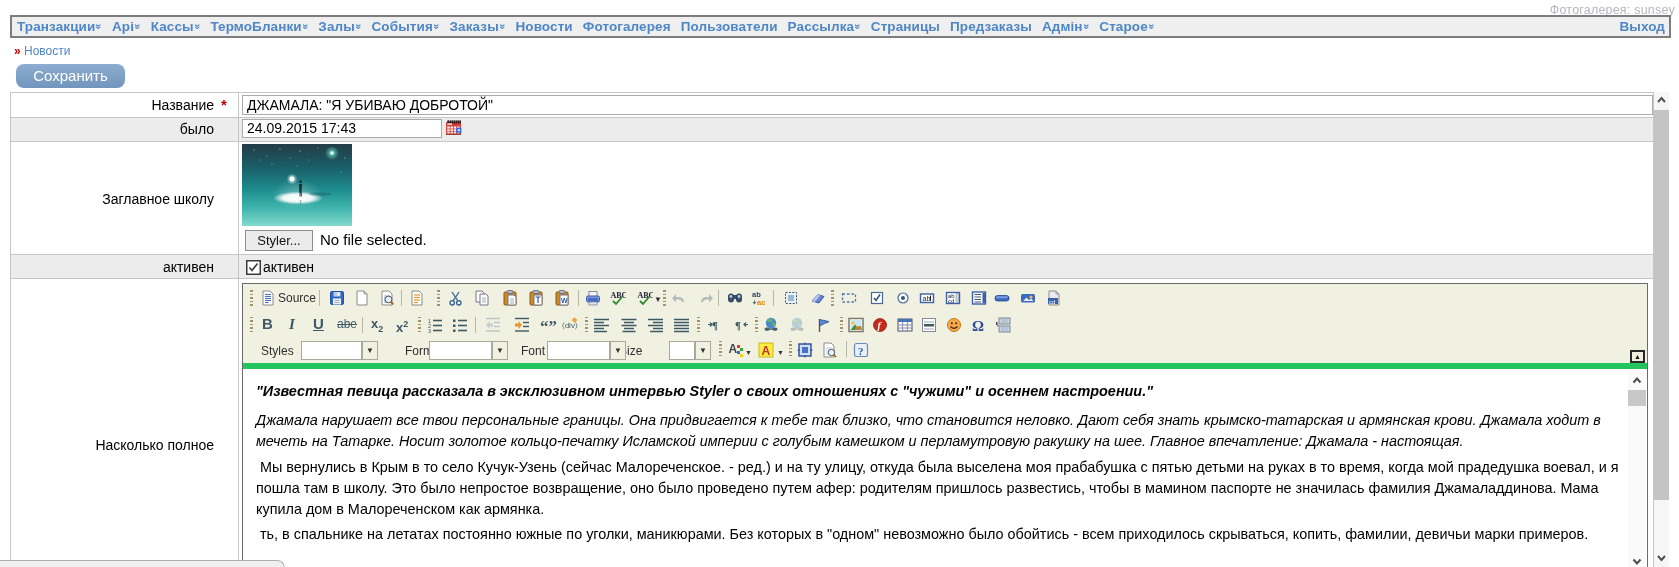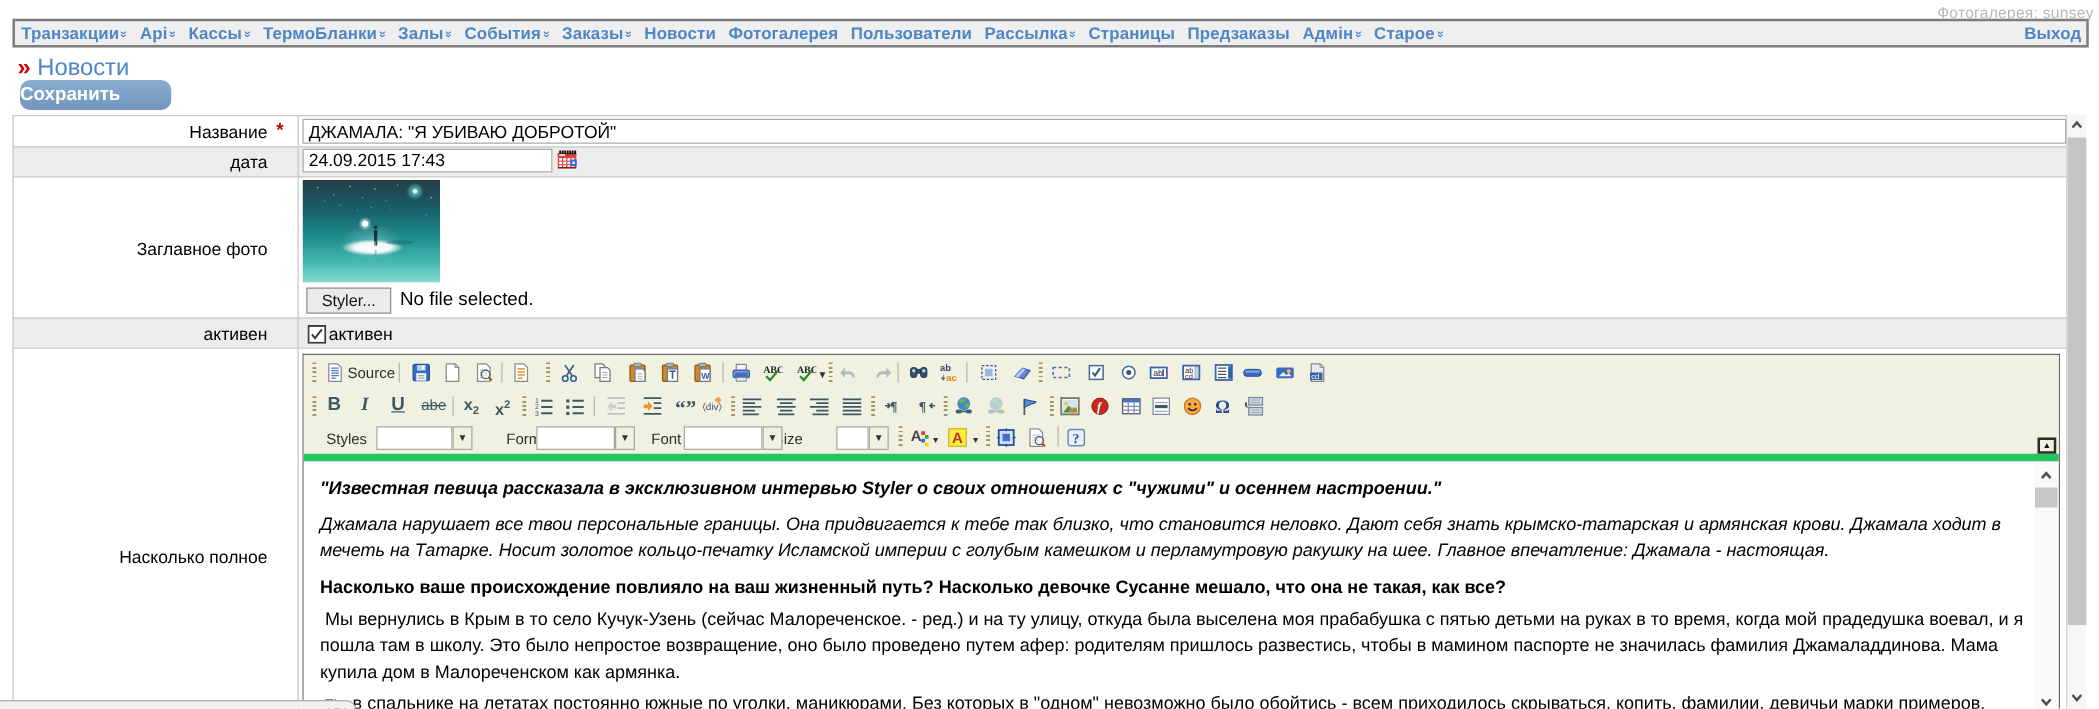--- a/index.html
+++ b/index.html
@@ -5,26 +5,26 @@
 font-family:"Liberation Sans",sans-serif}
 .abs{position:absolute}
 .user{position:absolute;top:3px;right:4px;font-size:12.5px;color:#b4b7be;letter-spacing:0.2px}
 .nav{position:absolute;left:10px;top:15px;width:1661px;height:23px;background:#efefef;
 border:2px solid #7d7d7d;font-weight:bold;font-size:13.5px;letter-spacing:0.1px;color:#4e86c6;
 padding-left:5px;line-height:19px;white-space:nowrap}
 .nav a{color:#4e86c6;text-decoration:none;margin-right:10px}
 .nav .chv{display:inline-block;transform:rotate(90deg);font-size:10px;vertical-align:1px;margin-left:1px}
 .exit{position:absolute;right:4px;top:0;line-height:19px}
 .exit a{margin-right:0}
-.crumb{position:absolute;left:14px;top:44px;font-size:19px}
+.crumb{position:absolute;left:14px;top:44px;font-size:12px}
 .crumb .ra{color:#cc0000;font-weight:bold}
 .crumb a{color:#4e86c6;text-decoration:none}
-.save{position:absolute;left:16px;top:64px;width:121px;height:24px;border-radius:8px;
-background:linear-gradient(#8cadd0,#7195bd);color:#fff;font-weight:bold;font-size:15px;
-text-align:left;line-height:24px}
+.save{position:absolute;left:16px;top:64px;width:109px;height:24px;border-radius:8px;
+background:linear-gradient(#8cadd0,#7195bd);color:#fff;font-weight:normal;font-size:15px;
+text-align:center;line-height:24px}
 .tblborder{position:absolute;left:10px;top:92px;width:1644px;height:475px;border:1px solid #c6c6c6;border-bottom:none}
 .colline{position:absolute;left:238px;top:92px;width:1px;height:475px;background:#c6c6c6}
 .row{position:absolute;left:11px;width:1642px}
 .gray{background:#ececec}
 .rowline{position:absolute;left:10px;width:1644px;height:1px;background:#c6c6c6}
 .lbl{position:absolute;left:10px;width:228px;text-align:right;padding-right:24px;font-size:14px;color:#000}
 .req{position:absolute;left:221px;width:20px;color:#c00000;font-weight:bold;font-size:15px}
 .inp{position:absolute;background:#fff;border:1px solid #ababab;font-size:14px;padding-left:4px;color:#000}
 .browse{position:absolute;left:245px;top:230px;width:68px;height:21px;background:#ebebeb;
 border:1px solid #8f8f8f;font-size:13px;text-align:center;line-height:19px;color:#111}
@@ -53,22 +53,22 @@
 <div class="row gray" style="top:117px;height:24px"></div>
 <div class="row gray" style="top:254px;height:24px"></div>
 <div class="tblborder"></div>
 <div class="colline"></div>
 <div class="rowline" style="top:117px"></div>
 <div class="rowline" style="top:141px"></div>
 <div class="rowline" style="top:254px"></div>
 <div class="rowline" style="top:278px"></div>
 <div class="lbl" style="top:97px">Название</div>
 <div class="req" style="top:96px">*</div>
-<div class="lbl" style="top:121px">дата</div>
-<div class="lbl" style="top:191px">Заглавное фото</div>
+<div class="lbl" style="top:121px">было</div>
+<div class="lbl" style="top:191px">Заглавное школу</div>
 <div class="lbl" style="top:259px">активен</div>
 <div class="lbl" style="top:437px">Насколько полное</div>
 <div class="inp" style="left:242px;top:95px;width:1411px;height:20px;line-height:18px">ДЖАМАЛА: "Я УБИВАЮ ДОБРОТОЙ"</div>
 <div class="inp" style="left:242px;top:119px;width:200px;height:19px;line-height:17px">24.09.2015 17:43</div>
 <svg class="abs" style="left:446px;top:120px" width="16" height="16" viewBox="0 0 16 16">
 <rect x="0" y="2.5" width="15" height="12.2" fill="#dd4a42"></rect>
 <rect x="0" y="2.5" width="15" height="2.6" fill="#c43a34"></rect>
 <rect x="0.2" y="13.5" width="14.8" height="1.2" fill="#7a221c"></rect>
 <g fill="#1a0808">
 <rect x="1.4" y="0.4" width="1.5" height="2.8"></rect>
@@ -580,21 +580,20 @@
         <svg class="ticon" style="left:610px;top:1px" width="16" height="16" viewBox="0 0 16 16">
           <rect x="1.5" y="1.5" width="13" height="13" rx="2" fill="#e8f0fa" stroke="#6a8ac0" stroke-width="1.2"></rect>
           <text x="5" y="12.5" font-size="11" font-weight="bold" fill="#2a52a0" font-family="Liberation Serif">?</text>
         </svg>
 </div>
 <div style="position:absolute;left:1387px;top:66px;width:15px;height:13px;border:2px solid #2a2a2a;background:#f1f1e2;text-align:center;line-height:9px;font-size:7px;color:#111">▲</div>
 </div>
 <div class="content">
 <p><b><i>"Известная певица рассказала в эксклюзивном интервью Styler о своих отношениях с "чужими" и осеннем настроении."</i></b></p>
 <p><i>Джамала нарушает все твои персональные границы. Она придвигается к тебе так близко, что становится неловко. Дают себя знать крымско-татарская и армянская крови. Джамала ходит в мечеть на Татарке. Носит золотое кольцо-печатку Исламской империи с голубым камешком и перламутровую ракушку на шее. Главное впечатление: Джамала - настоящая.</i></p>
-<p><b>Насколько ваше происхождение повлияло на ваш жизненный путь? Насколько девочке Сусанне мешало, что она не такая, как все?</b></p>
 <p style="margin-top:-3px">&nbsp;Мы вернулись в Крым в то село Кучук-Узень (сейчас Малореченское. - ред.) и на ту улицу, откуда была выселена моя прабабушка с пятью детьми на руках в то время, когда мой прадедушка воевал, и я пошла там в школу. Это было непростое возвращение, оно было проведено путем афер: родителям пришлось развестись, чтобы в мамином паспорте не значилась фамилия Джамаладдинова. Мама купила дом в Малореченском как армянка.</p>
 <p style="margin-top:-4px">&nbsp;ть, в спальнике на летатах постоянно южные по уголки, маникюрами. Без которых в "одном" невозможно было обойтись - всем приходилось скрываться, копить, фамилии, девичьи марки примеров.</p>
 </div>
 <div class="sb" style="left:1385px;top:86px;width:18px;height:198px;background:#fafafa"></div>
 <svg class="abs" style="left:1389px;top:92px" width="10" height="9" viewBox="0 0 10 9">
       <path d="M1.5 6.5 L5 2.5 L8.5 6.5" stroke="#4f4f4f" stroke-width="2" fill="none"></path>
     </svg>
 <div class="sbthumb" style="left:1385px;top:106px;width:18px;height:16px;background:#c8c8c8"></div>
 <svg class="abs" style="left:1389px;top:273px" width="10" height="9" viewBox="0 0 10 9">
       <path d="M1.5 2.5 L5 6.5 L8.5 2.5" stroke="#4f4f4f" stroke-width="2" fill="none"></path>

